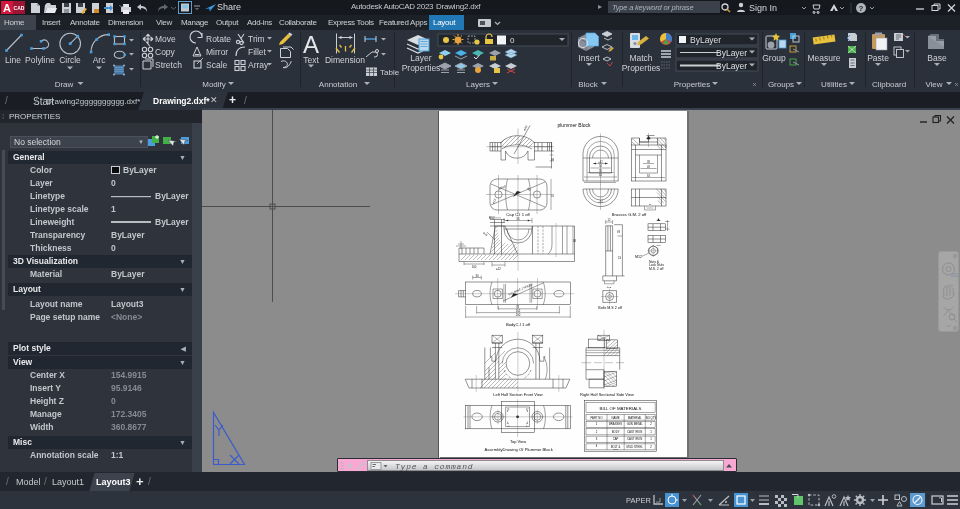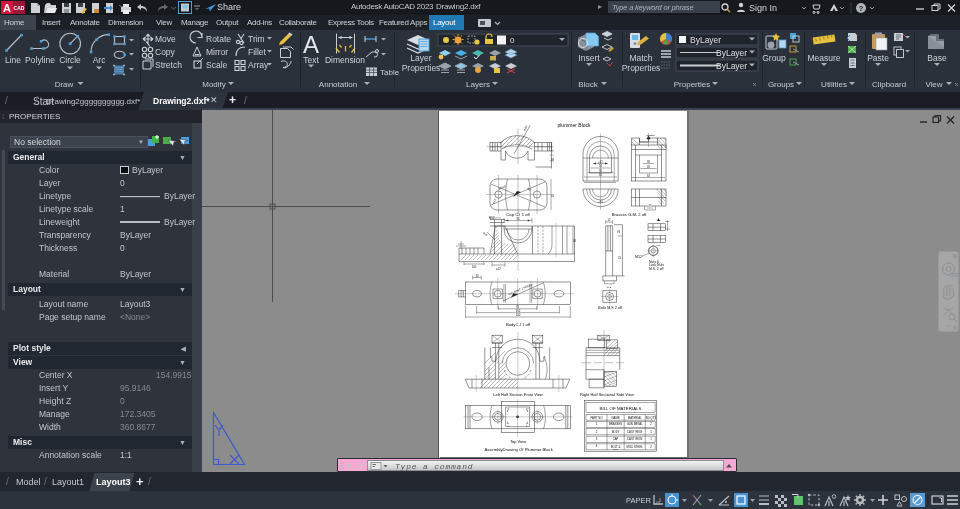--- a/index.html
+++ b/index.html
@@ -14,21 +14,21 @@
 .rtab{position:absolute;top:0;height:15px;line-height:15px;font-size:8px;letter-spacing:-0.3px;color:#cdd1d6;white-space:nowrap;}
 
 #ribbon{position:absolute;left:0;top:30px;width:960px;height:62px;background:#2b313b;}
 
 #doctabs{position:absolute;left:0;top:92px;width:960px;height:18px;background:#1a1e24;}
 
 #props{position:absolute;left:0;top:110px;width:202px;height:362px;background:#2e333c;}
 #props .hdr{position:absolute;left:0;top:0;width:202px;height:13px;background:#22262c;color:#ced2d6;font-size:8px;line-height:13px;}
 .sec{position:absolute;left:8px;width:184px;height:13px;background:#212730;color:#e8eaec;font-weight:bold;font-size:8.5px;line-height:13px;padding-left:5px;}
 .sec .ar{position:absolute;right:6px;top:0;font-size:7px;font-weight:normal;color:#aab0b8;}
-.prow{position:absolute;left:21px;width:184px;height:13px;font-size:8.5px;color:#c2c7cd;line-height:13px;}
+.prow{position:absolute;left:12px;width:184px;height:13px;font-size:8.5px;color:#c2c7cd;line-height:13px;font-weight:bold;}
 .prow .lbl{position:absolute;left:18px;top:0;}
 .prow .val{position:absolute;left:118px;top:0;width:70px;}
 .dim{color:#858b94;}
 
 #canvas{position:absolute;left:202px;top:110px;width:758px;height:362px;background:#8b8c8b;}
 
 #mtabs{position:absolute;left:0;top:472px;width:960px;height:19px;background:#22272f;}
 
 #statusbar{position:absolute;left:0;top:491px;width:960px;height:18px;background:#2d333d;}
 </style>
@@ -470,38 +470,39 @@
         <span class="val" style="left:143px;">ByLayer</span>
       </div>
     <div class="prow" style="top:118.5px;">
         <span class="lbl">Transparency</span>
         <span class="val" style="left:99px;">ByLayer</span>
       </div>
     <div class="prow" style="top:131.5px;">
         <span class="lbl">Thickness</span>
         <span class="val" style="left:99px;">0</span>
       </div>
+    <div class="sec" style="top:145px;">3D Visualization<span class="ar">▼</span></div>
     <div class="prow" style="top:157.5px;">
         <span class="lbl">Material</span>
         <span class="val" style="left:99px;">ByLayer</span>
       </div>
     <div class="sec" style="top:173px;">Layout<span class="ar">▼</span></div>
     <div class="prow" style="top:188px;">
         <span class="lbl">Layout name</span>
         <span class="val" style="left:99px;">Layout3</span>
       </div>
     <div class="prow" style="top:201px;">
         <span class="lbl">Page setup name</span>
         <span class="val dim" style="left:99px;">&lt;None&gt;</span>
       </div>
     <div class="sec" style="top:232px;">Plot style<span class="ar">◀</span></div>
     <div class="sec" style="top:246px;">View<span class="ar">▼</span></div>
     <div class="prow" style="top:259px;">
         <span class="lbl">Center X</span>
-        <span class="val dim" style="left:99px;margin-left:36px;">154.9915</span>
+        <span class="val dim" style="left:99px;">154.9915</span>
       </div>
     <div class="prow" style="top:272px;">
         <span class="lbl">Insert Y</span>
         <span class="val dim" style="left:99px;">95.9146</span>
       </div>
     <div class="prow" style="top:285px;">
         <span class="lbl">Height Z</span>
         <span class="val dim" style="left:99px;">0</span>
       </div>
     <div class="prow" style="top:298px;">

